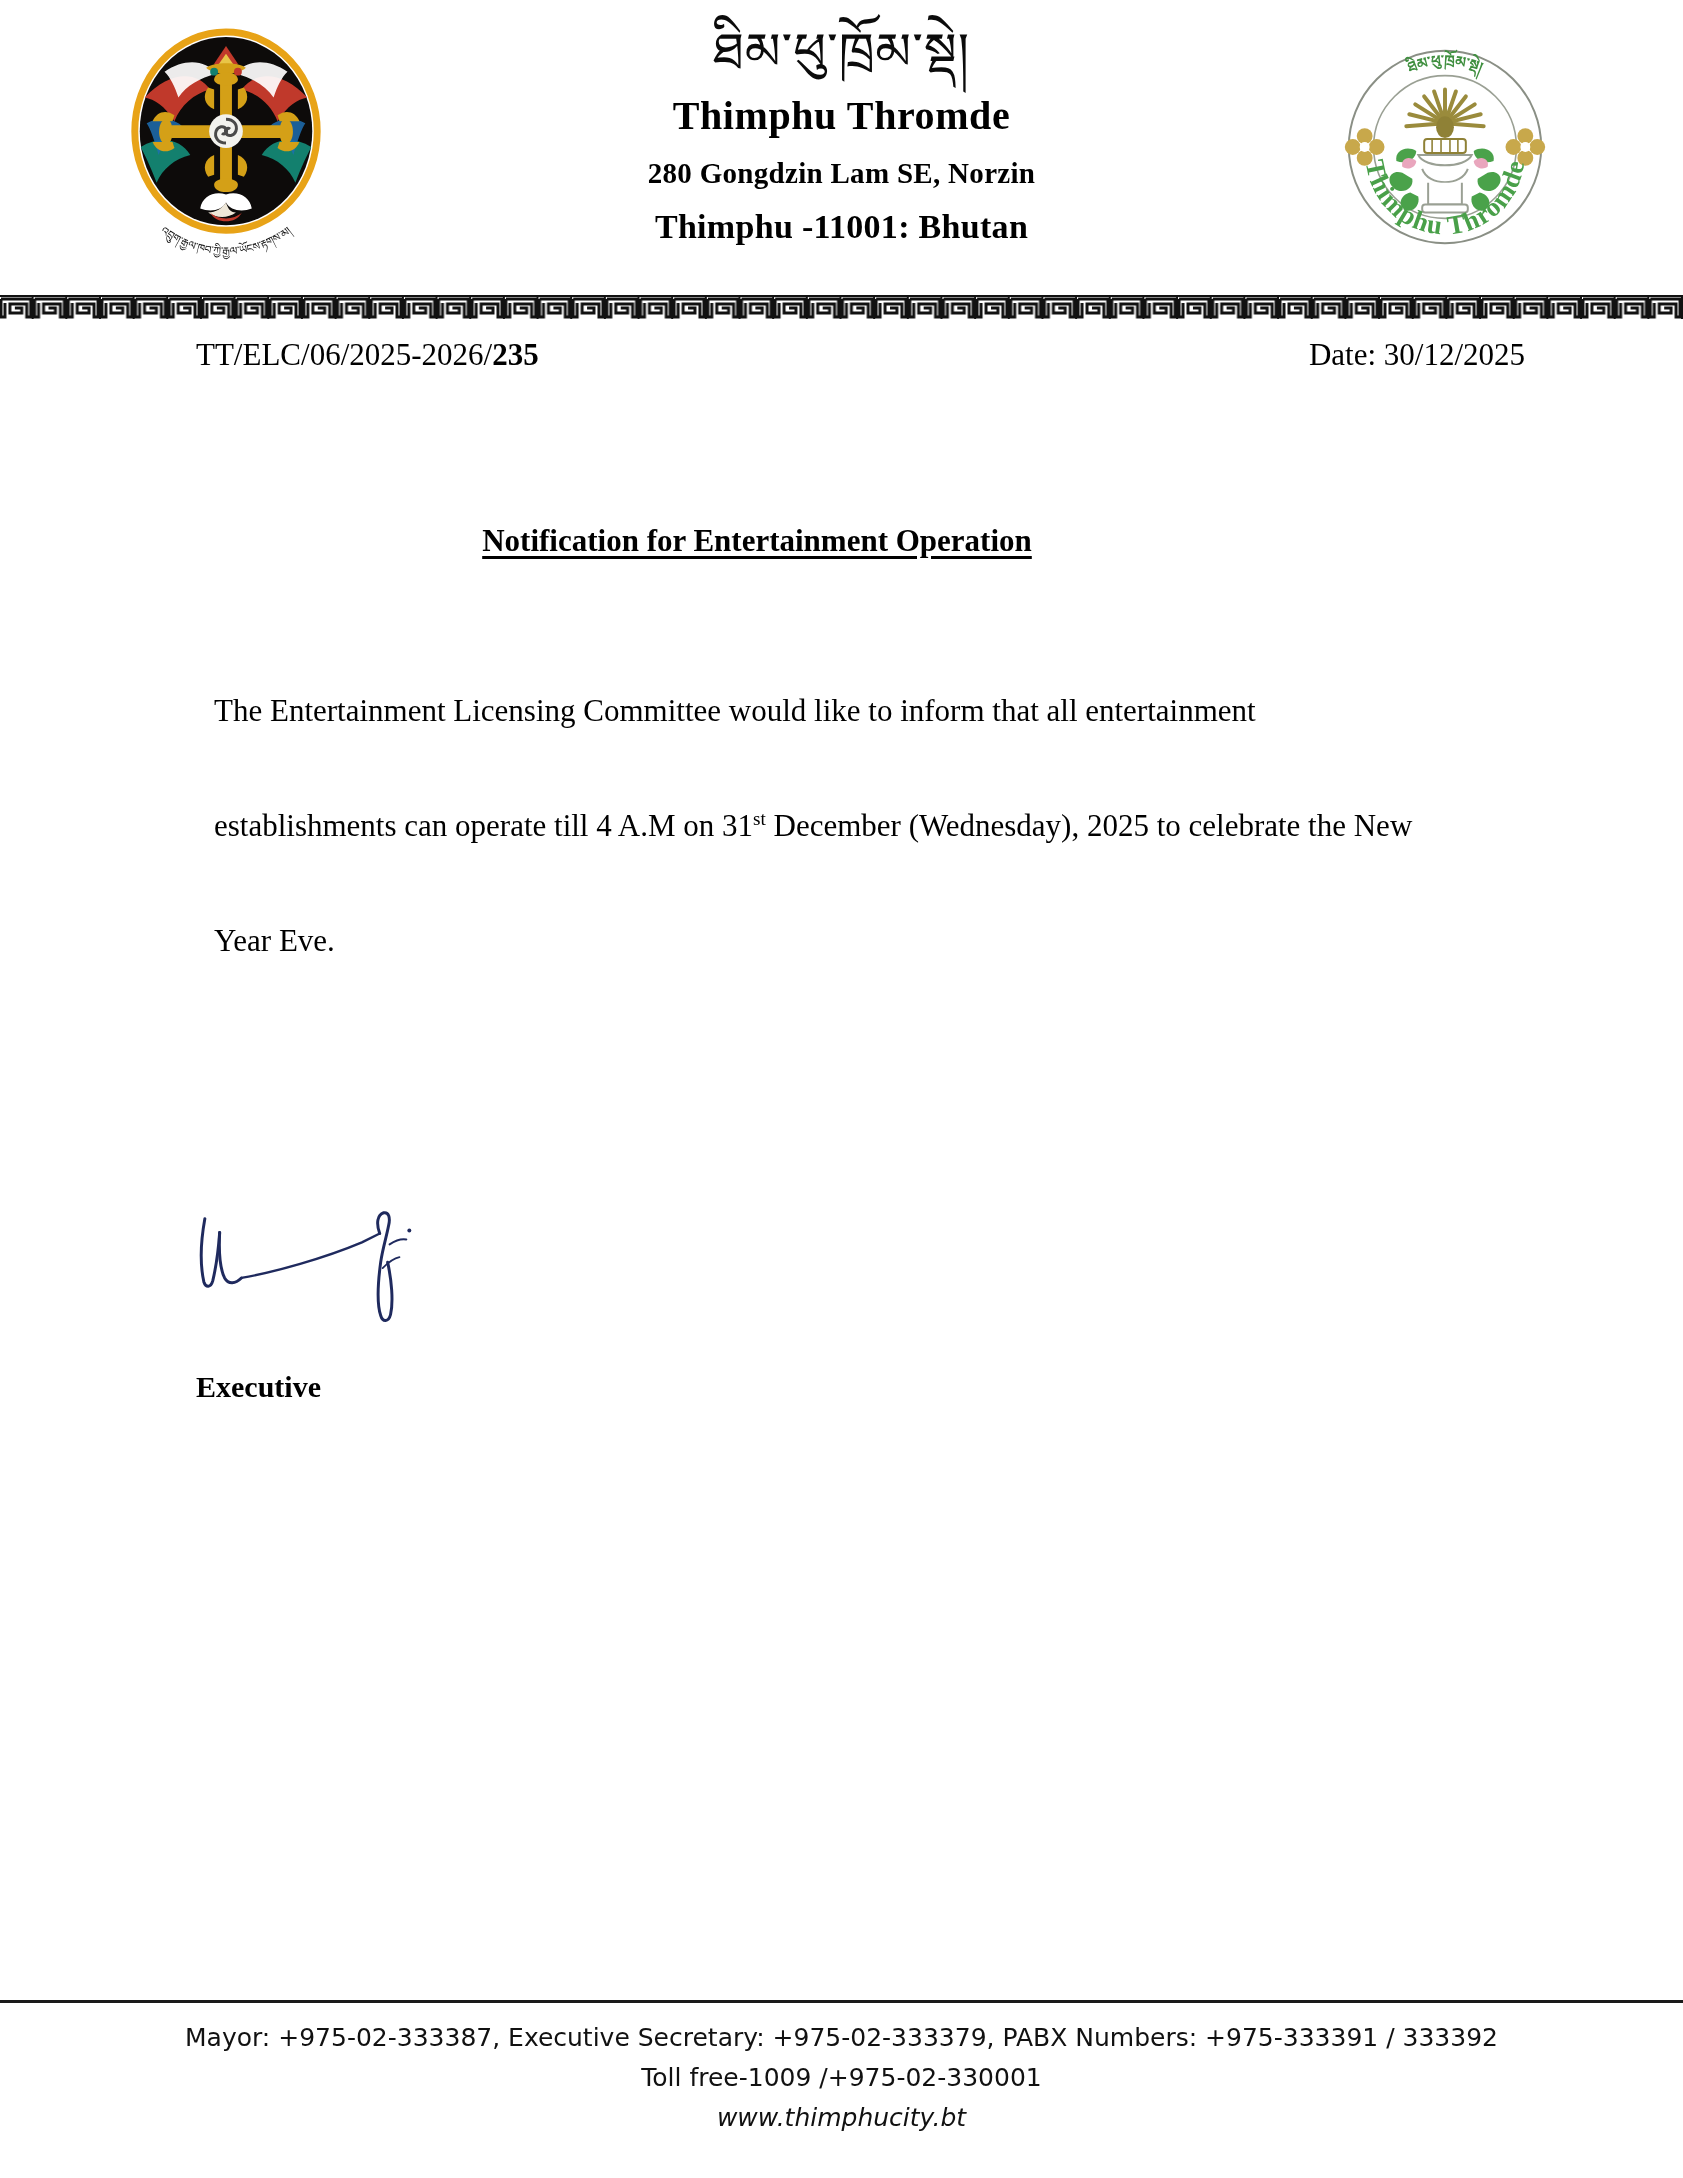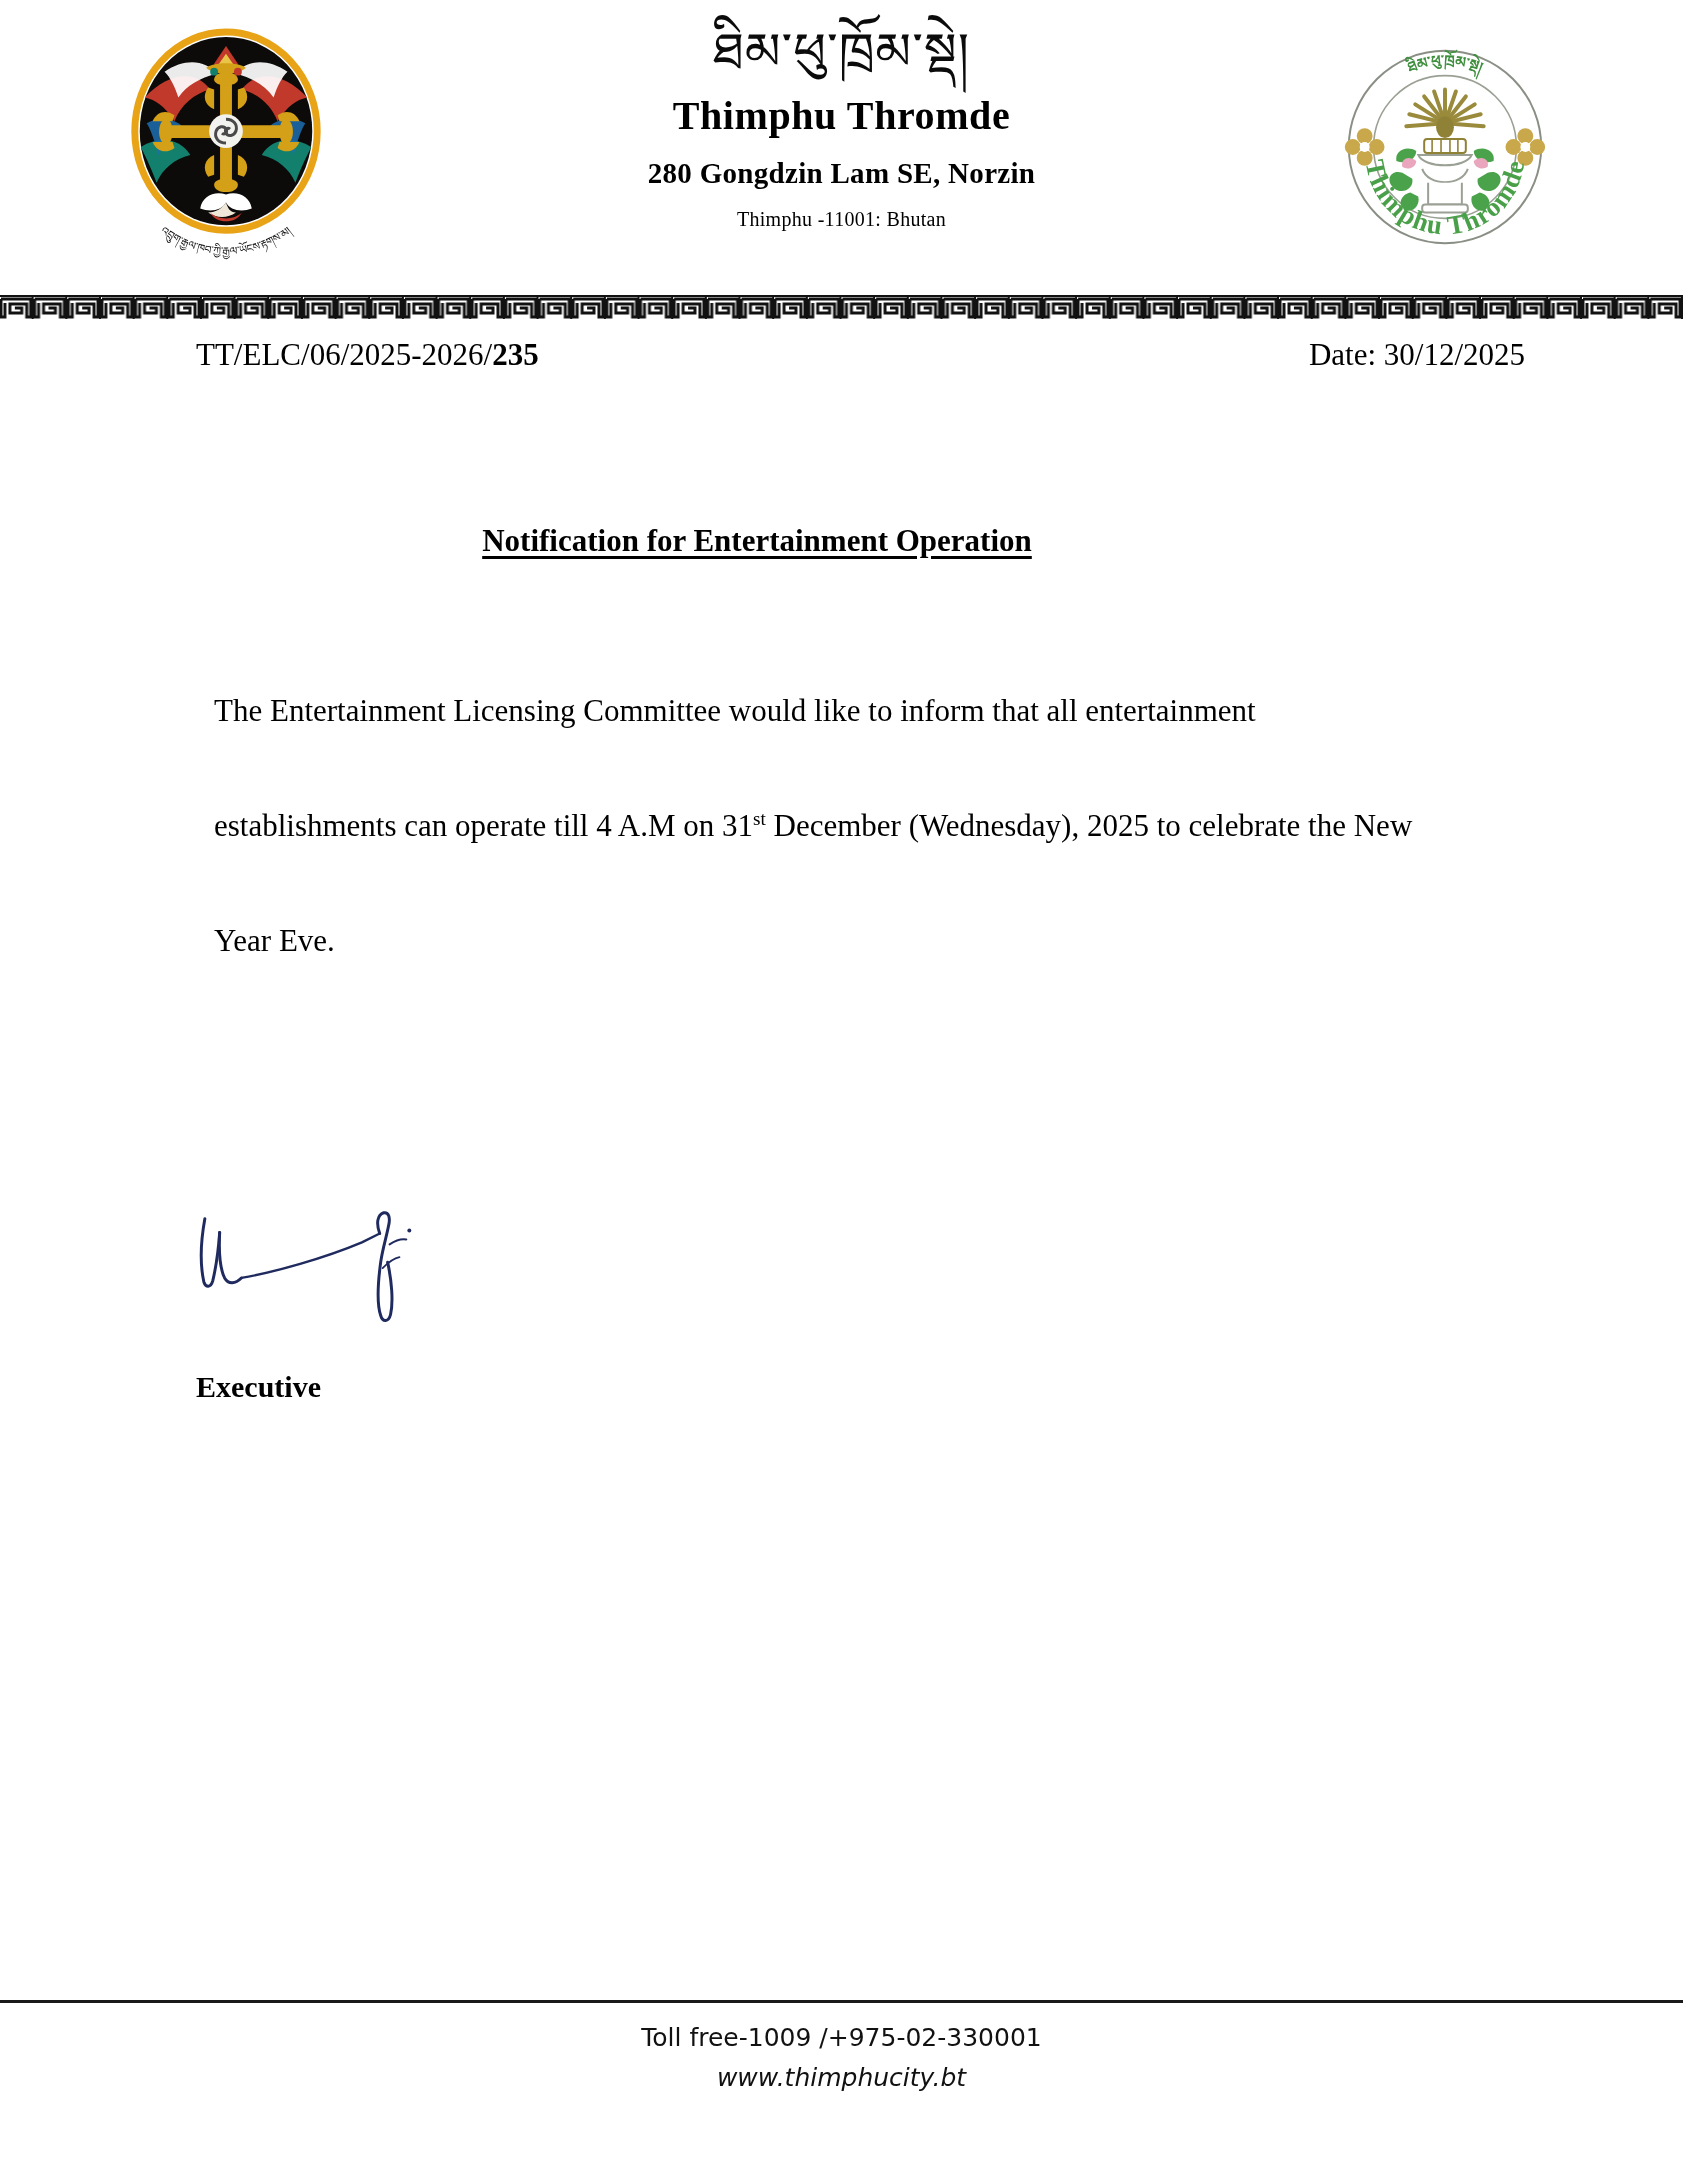--- a/index.html
+++ b/index.html
@@ -65,22 +65,22 @@
   }
   .head-addr {
     font-family: "Liberation Serif", "DejaVu Serif", serif;
     font-weight: bold;
     font-size: 29px;
     letter-spacing: 0.3px;
     margin-top: 18px;
   }
   .head-city {
     font-family: "Liberation Serif", "DejaVu Serif", serif;
-    font-weight: normal;
-    font-size: 20px;
+    font-weight: bold;
+    font-size: 34px;
     letter-spacing: 0.3px;
     margin-top: 18px;
   }
 
   
   .meander {
     position: absolute;
     left: 0;
     top: 295px;
     width: 1683px;
@@ -379,16 +379,17 @@
     </g>
   </svg>
 </div>
 
 <div class="sign-block">
   <div>Executive</div>
 </div>
 
 <div class="footer-rule"></div>
 <div class="footer">
+  <div>Mayor: +975-02-333387, Executive Secretary: +975-02-333379, PABX Numbers:  +975-333391 / 333392</div>
   <div>Toll free-1009 /+975-02-330001</div>
   <div class="web">www.thimphucity.bt</div>
 </div>
 
 
 </body></html>

